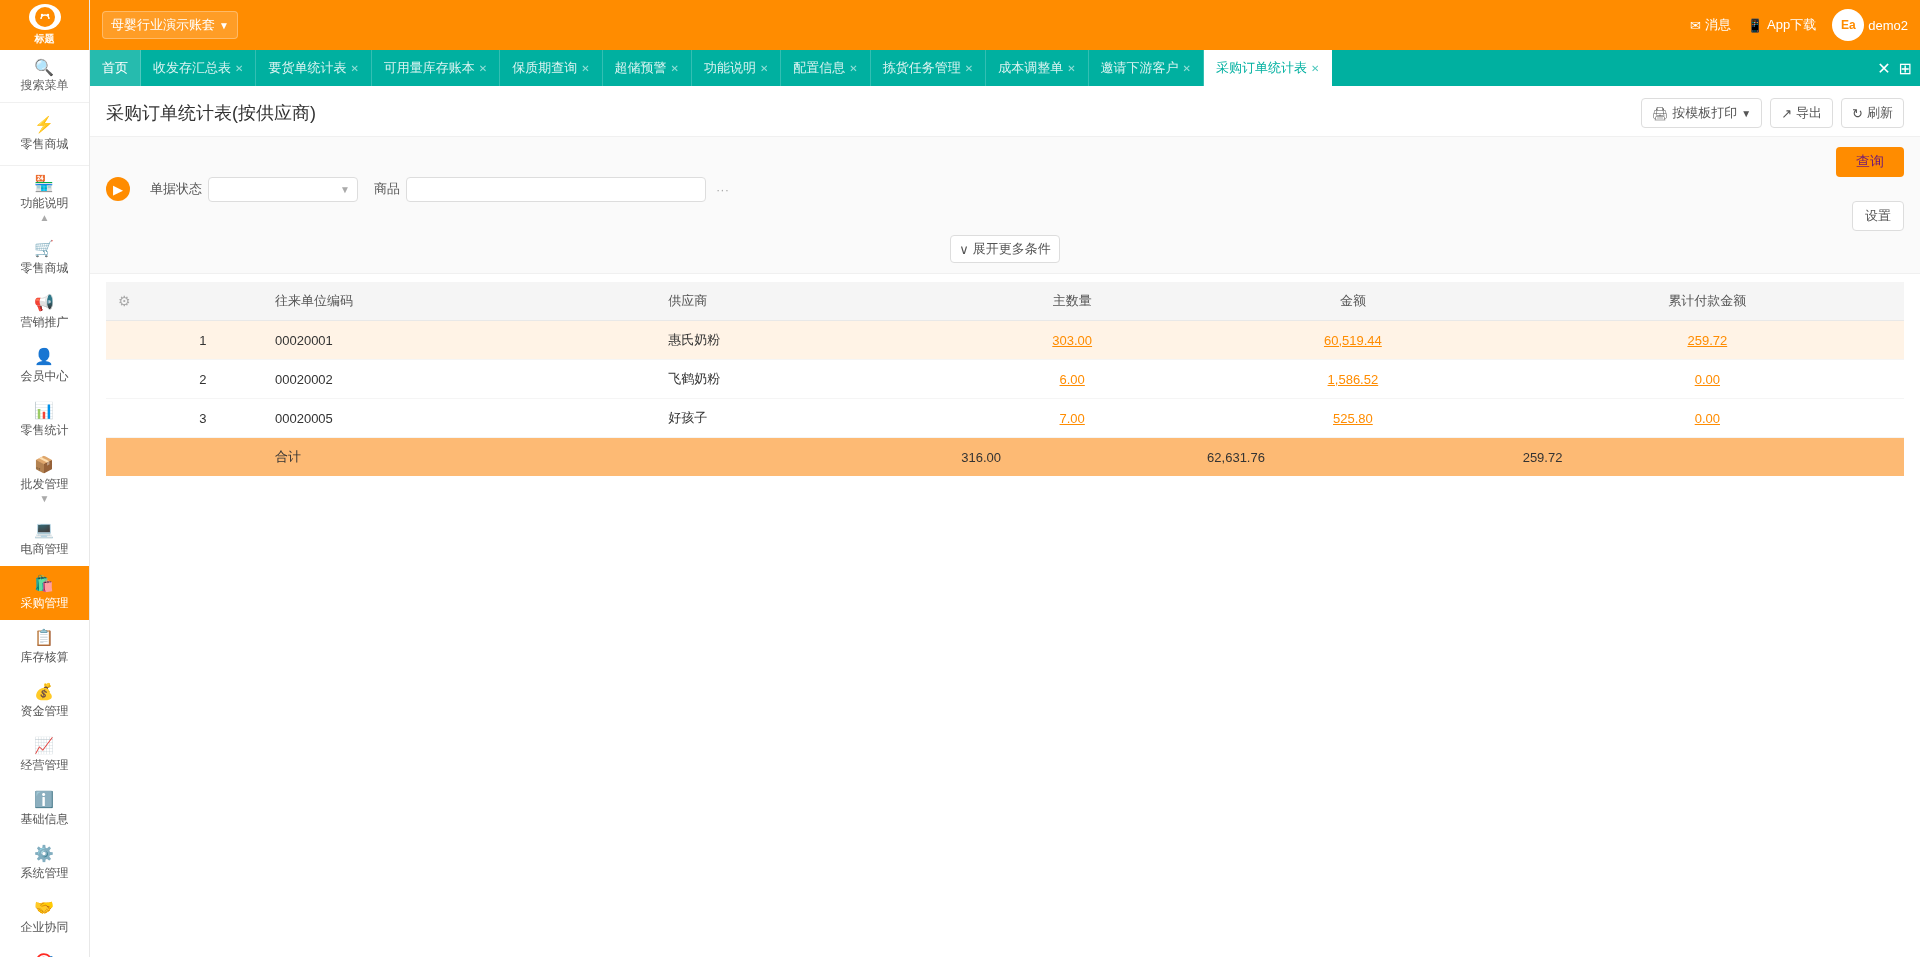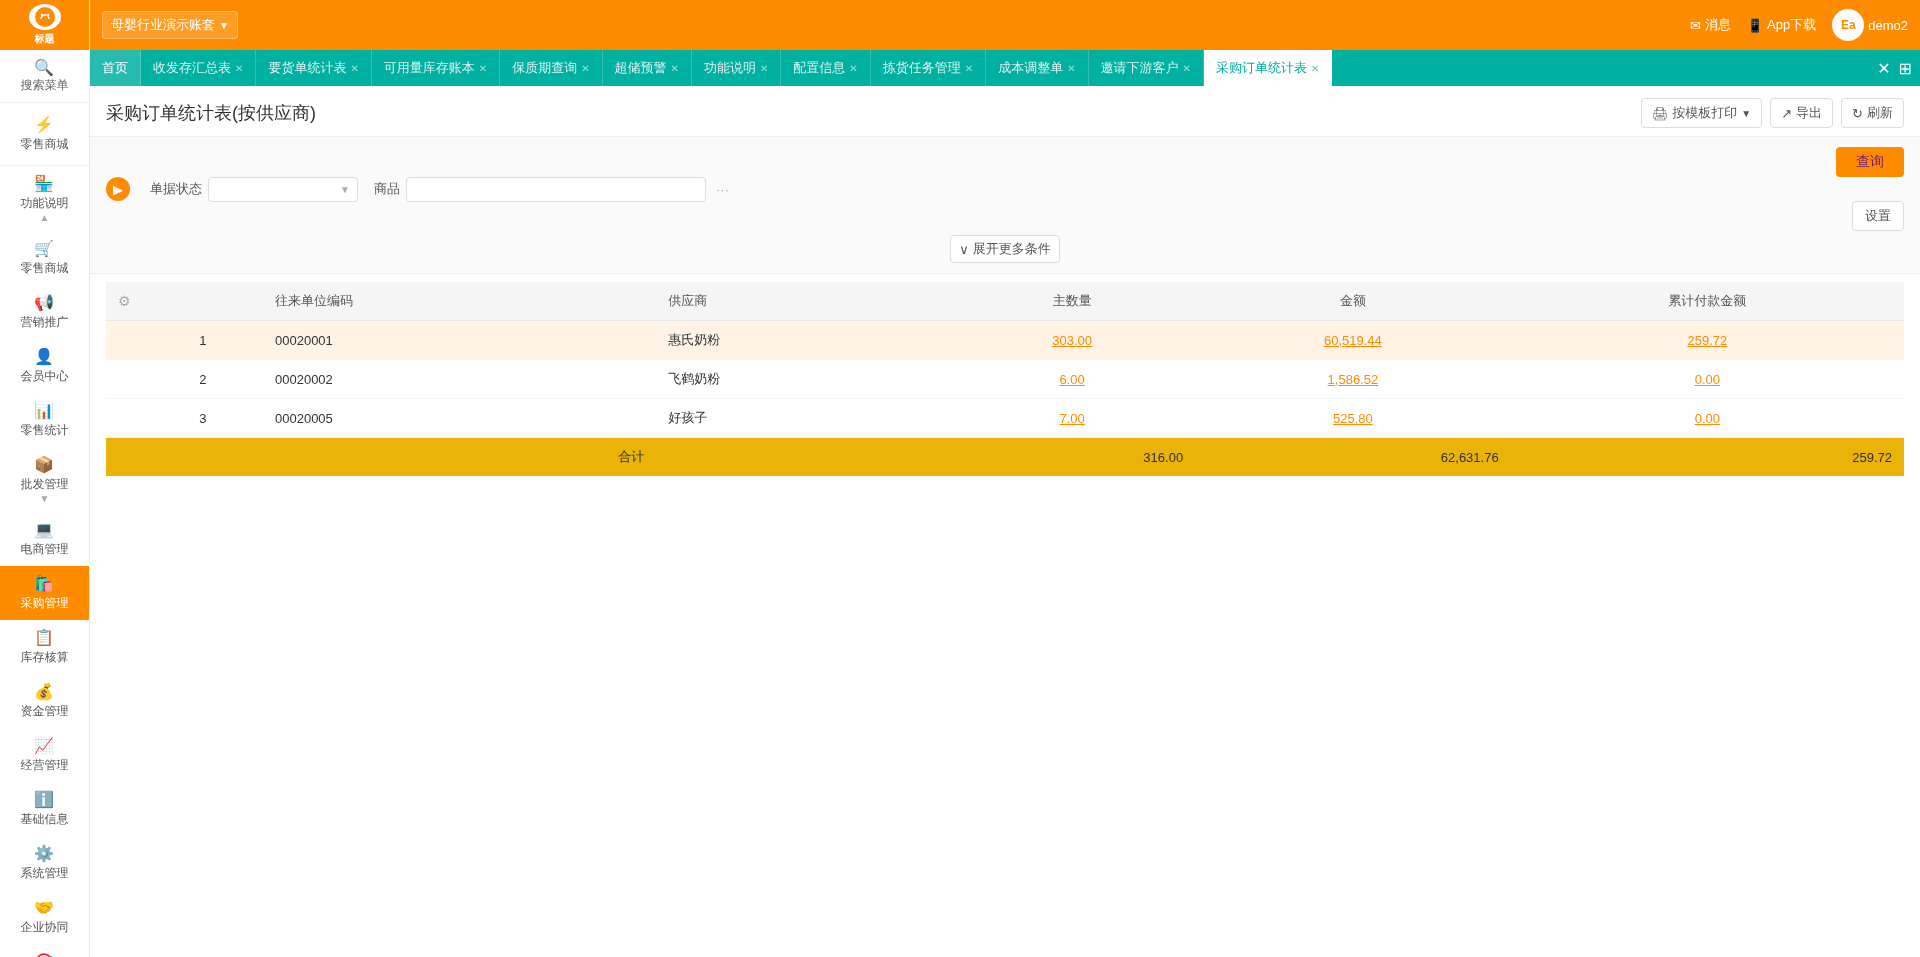--- a/index.html
+++ b/index.html
@@ -75,21 +75,21 @@
     tbody tr:nth-child(odd) { background: #fff; }
     tbody tr:nth-child(even) { background: #fff; }
     tbody tr.row-1 { background: #fff3e6; }
     tbody td { padding: 10px 12px; font-size: 13px; color: #333; }
     tbody td.center { text-align: center; }
     .link-val { color: #ff8c00; text-decoration: underline; cursor: pointer; }
     .settings-col { width: 32px; text-align: center; }
     .settings-icon { color: #aaa; cursor: pointer; font-size: 14px; }
 
     
-    .table-footer { background: #eab308; border-top: 1px solid #e8e8e8; text-align: right; }
+    .table-footer { background: #fdba74; border-top: 1px solid #e8e8e8; }
     .table-footer td { padding: 10px 12px; font-size: 13px; color: #333; font-weight: 500; }
 
     
     .select-wrapper { position: relative; display: inline-block; }
     .select-wrapper::after { content: '▼'; position: absolute; right: 8px; top: 50%; transform: translateY(-50%); font-size: 10px; color: #aaa; pointer-events: none; }
     .more-dots { color: #aaa; cursor: pointer; padding: 0 4px; }
   </style>
 </head>
 <body>
 

